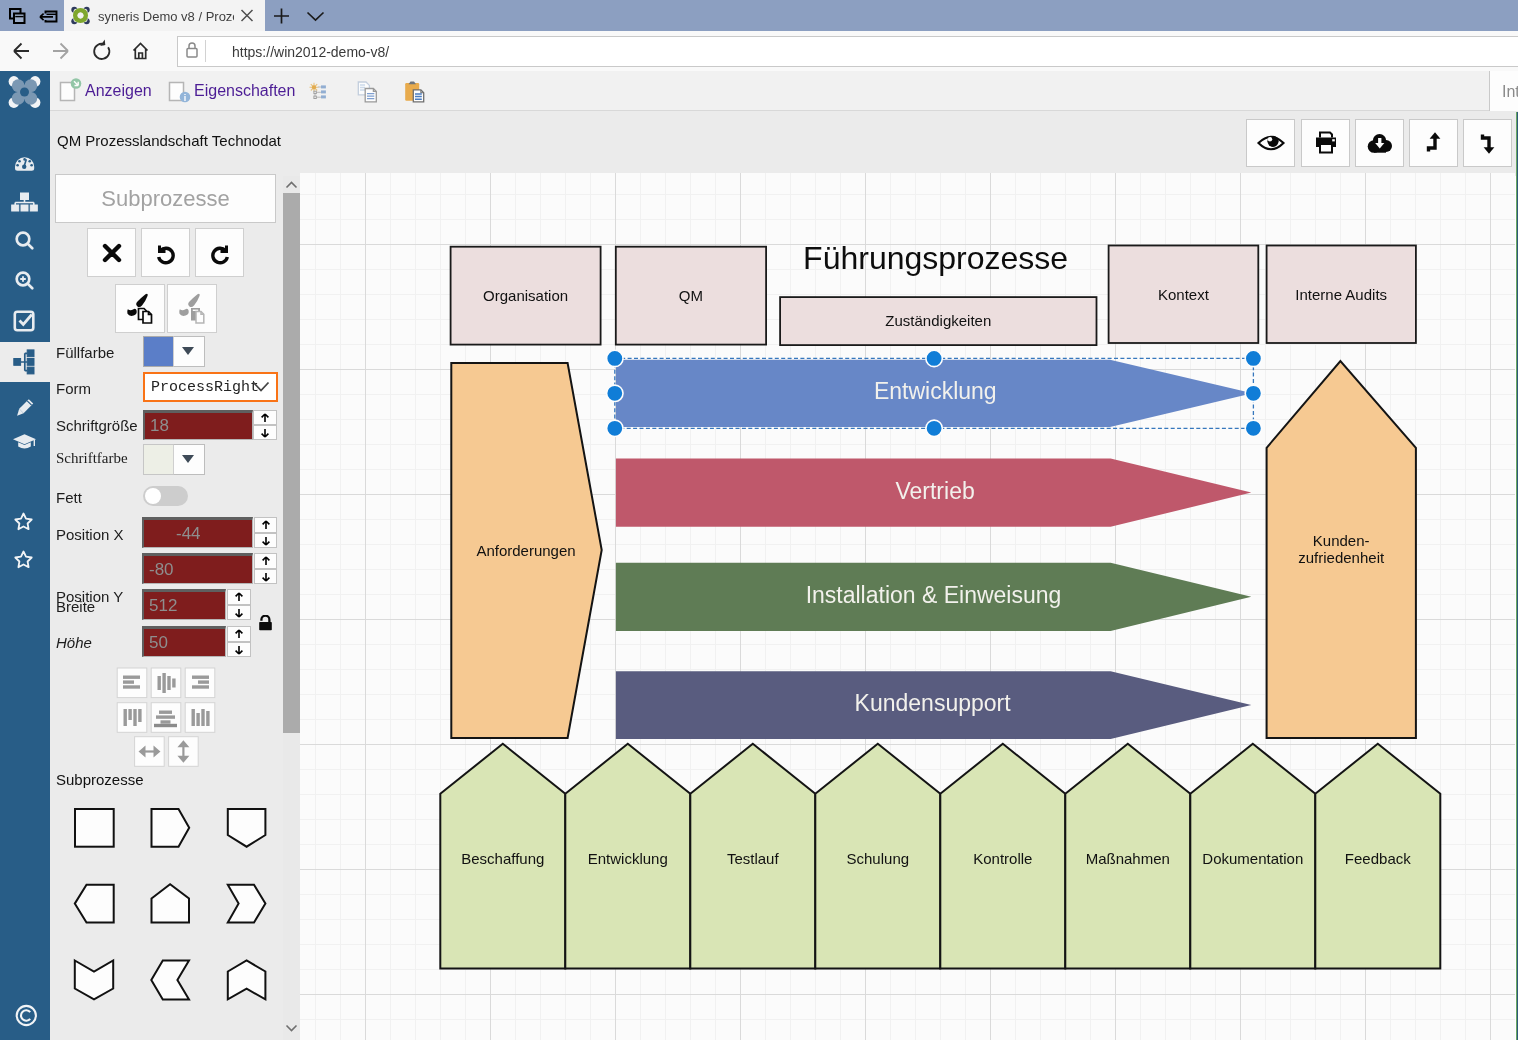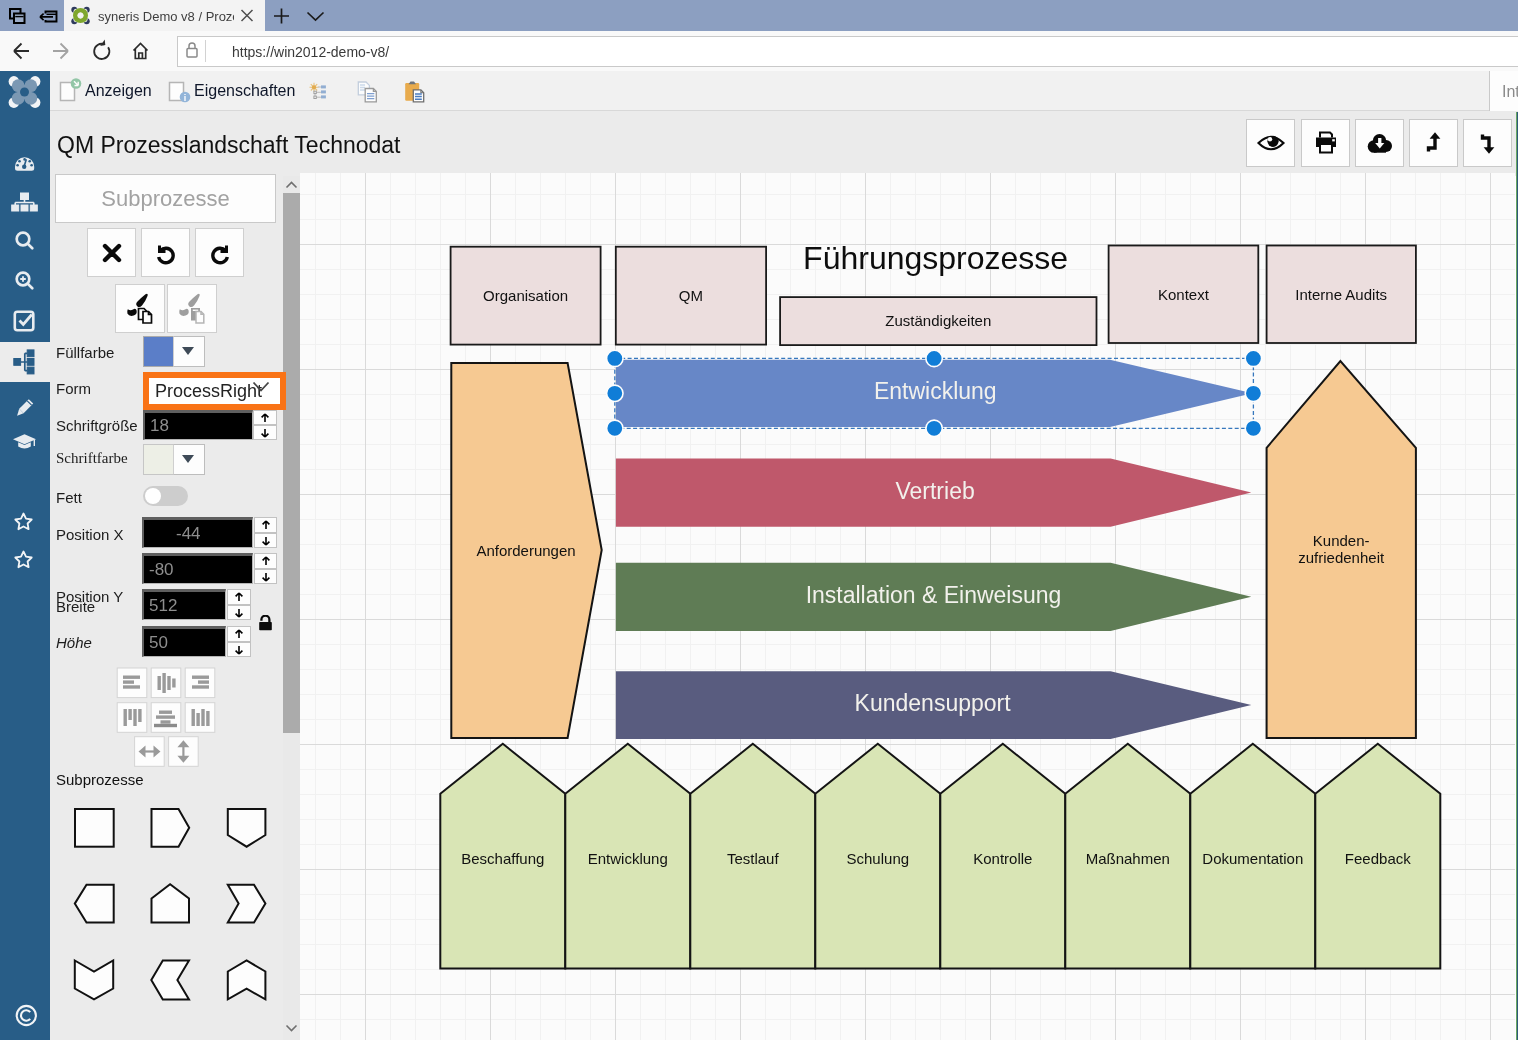--- a/index.html
+++ b/index.html
@@ -8,32 +8,32 @@
 
 #tabstrip{left:0;top:0;width:1518px;height:31px;background:#8c9fc1;}
 #activetab{left:64px;top:0;width:201px;height:31px;background:#f3f3f3;}
 #tabtitle{left:98px;top:9px;width:136px;height:16px;font-size:13px;color:#3f3f3f;white-space:nowrap;overflow:hidden;}
 #navbar{left:0;top:31px;width:1518px;height:40px;background:#f9f9f9;}
 #addrbar{left:177px;top:36px;width:1341px;height:29px;background:#fff;border:1px solid #c9c9c9;border-right:none;}
 #url{left:212px;top:44px;font-size:14px;color:#3a3a3a;margin-left:20px;}
 
 #sidebar{left:0;top:71px;width:50px;height:969px;background:#285d87;}
 #toolbar{left:50px;top:71px;width:1468px;height:39px;background:#f1f1f1;border-bottom:1px solid #d8d8d8;}
-.tbtxt{font-size:16px;color:#0f172a;top:82px;}
+.tbtxt{font-size:16px;color:#4c1d95;top:82px;}
 #inttab{left:1489px;top:71px;width:29px;height:43px;background:#fdfdfd;border-left:1px solid #c9c9c9;}
 #titlerow{left:50px;top:111px;width:1468px;height:65px;background:#ebebeb;}
-#h1{left:57px;top:132px;font-size:23px;color:#111;}
+#h1{left:57px;top:132px;font-size:15px;color:#111;}
 .topbtn{top:119px;width:47px;height:46px;background:#fdfdfd;border:1px solid #c9c9c9;display:flex;align-items:center;justify-content:center;}
 
 #panel{left:50px;top:176px;width:233px;height:864px;background:#ebebeb;}
 #pscroll{left:283px;top:176px;width:17px;height:864px;background:#e9e9e9;}
 #pthumb{left:283px;top:193px;width:17px;height:540px;background:#ababab;}
 .pbtn{background:#fdfdfd;border:1px solid #cfcfcf;display:flex;align-items:center;justify-content:center;}
 .plabel{font-size:15px;color:#1c1c1c;white-space:nowrap;}
-.ninput{background:#000000;border-top:3px solid #5f5f5f;border-left:2px solid #5f5f5f;border-right:1px solid #b5b5b5;border-bottom:1px solid #b5b5b5;color:#8e8e8e;font-size:17px;display:flex;align-items:center;padding-left:5px;box-sizing:border-box;}
+.ninput{background:#7f1d1d;border-top:3px solid #5f5f5f;border-left:2px solid #5f5f5f;border-right:1px solid #b5b5b5;border-bottom:1px solid #b5b5b5;color:#8e8e8e;font-size:17px;display:flex;align-items:center;padding-left:5px;box-sizing:border-box;}
 .spin{background:#fdfdfd;border:1px solid #c2c2c2;box-sizing:border-box;display:flex;align-items:center;justify-content:center;}
 
 #canvas{left:300px;top:173px;width:1215px;height:867px;background-color:#fbfbfb;
  background-image:
   linear-gradient(to right,#dadada 1px,transparent 1px),
   linear-gradient(to bottom,#dadada 1px,transparent 1px),
   linear-gradient(to right,#f1f1f1 1px,transparent 1px),
   linear-gradient(to bottom,#f1f1f1 1px,transparent 1px);
  background-size:125px 125px,125px 125px,25px 25px,25px 25px;
  background-position:65px 0px,0px 71px,15px 0px,0px 21px;}
@@ -391,21 +391,21 @@
           </g>
         </svg>
       </div>
 
     <div class="abs plabel" style="left:56px;top:344px;">Füllfarbe</div>
     <div class="abs" style="left:143px;top:336px;width:29px;height:29px;background:#5b7ec8;border:1px solid #ababab;border-right:none;"></div>
     <div class="abs" style="left:173px;top:336px;width:30px;height:29px;background:#fdfdfd;border:1px solid #bdbdbd;border-left:1px solid #cfcfcf;"></div>
     <div class="abs" style="left:182px;top:347px;width:0;height:0;border-left:6px solid transparent;border-right:6px solid transparent;border-top:8px solid #3e4a57;"></div>
 
     <div class="abs plabel" style="left:56px;top:380px;">Form</div>
-    <div class="abs" style="left:143px;top:372px;width:125px;height:26px;background:#fff;border:6px solid #f97316;color:#232323;font-size:18px;display:flex;align-items:center;padding-left:6px;box-sizing:content-box;">ProcessRight</div>
+    <div class="abs" style="left:143px;top:372px;width:125px;height:26px;background:#fff;border:2px solid #f97316;color:#232323;font-size:15px;display:flex;align-items:center;padding-left:6px;box-sizing:content-box;font-family:Liberation Mono, monospace;">ProcessRight</div>
     <svg class="abs" style="left:252px;top:381px;" width="18" height="12" viewBox="0 0 18 12">
         <path d="M1.5 1.5 L9 9.5 L16.5 1.5" fill="none" stroke="#454545" stroke-width="1.8"></path>
       </svg>
 
     <div class="abs plabel" style="left:56px;top:417px;">Schriftgröße</div>
     <div class="abs ninput" style="left:143px;top:410px;width:110px;height:30px;">18</div>
     <div class="abs spin" style="left:253px;top:410px;width:24px;height:15px;">
         <svg width="10" height="10" viewBox="0 0 10 10">
           <path d="M5 1 L5 9 M5 1 L1.6 4.4 M5 1 L8.4 4.4" stroke="#000" stroke-width="1.6" fill="none"></path>
         </svg>

